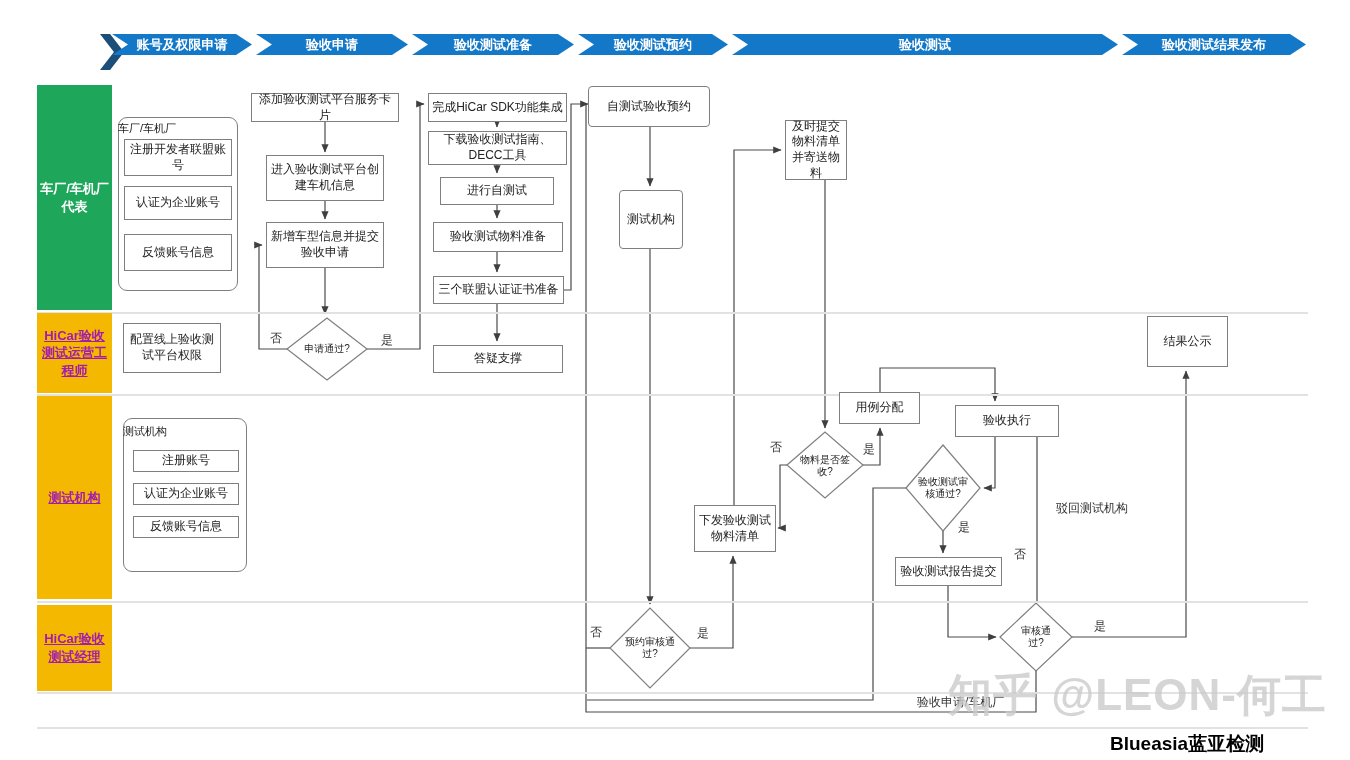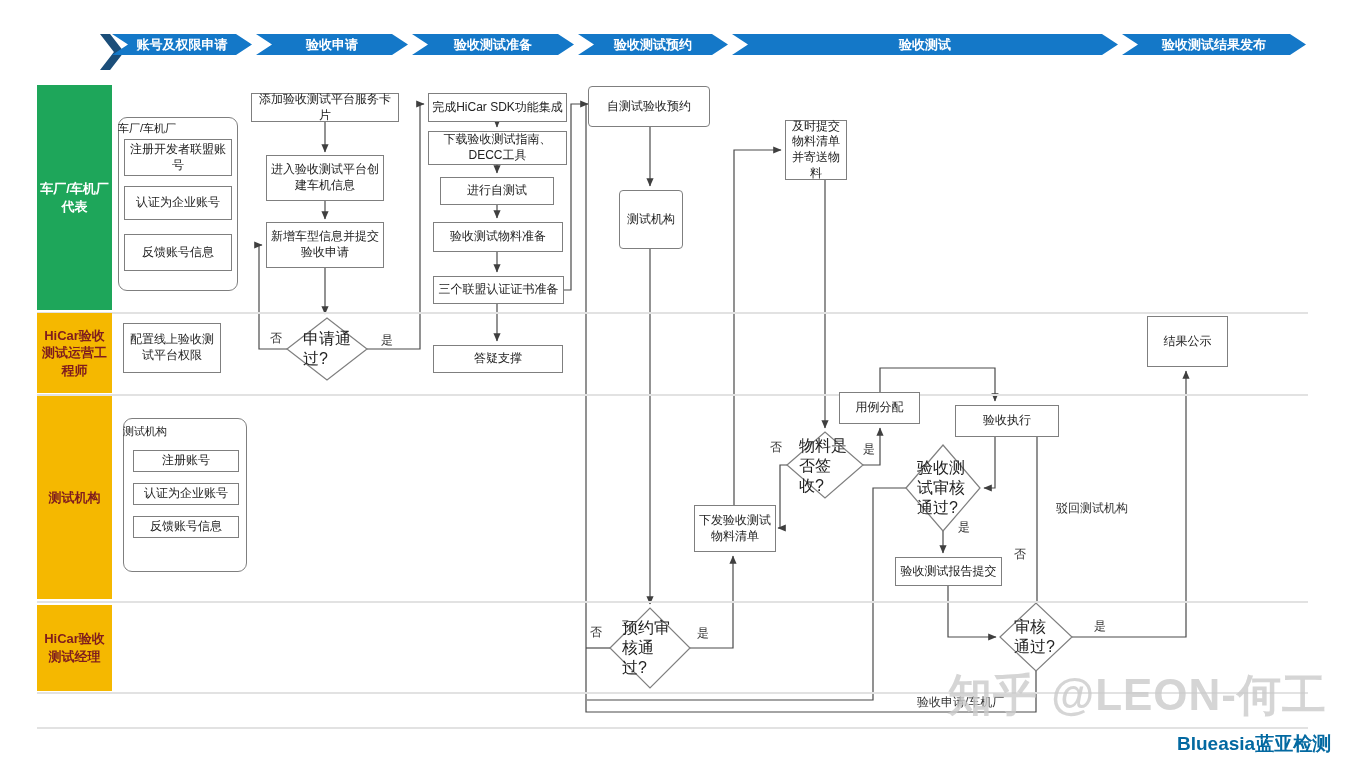--- a/index.html
+++ b/index.html
@@ -8,38 +8,38 @@
   
   .phase{position:absolute;top:34px;height:21px;background:#1478c8;color:#fff;
          display:flex;align-items:center;justify-content:center;font-size:13px;font-weight:bold;
          clip-path:polygon(0 0, calc(100% - 16px) 0, 100% 50%, calc(100% - 16px) 100%, 0 100%, 16px 50%);}
   .chev{position:absolute;top:34px;height:36px;width:24px;background:#1b4e79;
         clip-path:polygon(0 0, 42% 0, 100% 50%, 42% 100%, 0 100%, 58% 50%);}
   
   .lane{position:absolute;left:37px;width:75px;display:flex;align-items:center;justify-content:center;
         text-align:center;font-size:13px;font-weight:bold;padding:2px;box-sizing:border-box;line-height:1.35;}
   .lane.green{background:#1ea65a;color:#fff;}
-  .lane.orange{background:#f5b800;color:#7f1d1d;}
+  .lane.orange{background:#f5b800;color:#a21caf;text-decoration:underline;}
   .sep{position:absolute;left:37px;width:1271px;height:2px;background:#e2e2e2;}
   
   .box{position:absolute;background:#fff;border:1px solid #7f7f7f;box-sizing:border-box;
        display:flex;align-items:center;justify-content:center;text-align:center;
        font-size:12px;line-height:1.3;padding:1px 3px;}
   .round{border-radius:4px;}
   .grp{position:absolute;background:#fff;border:1px solid #7f7f7f;border-radius:9px;box-sizing:border-box;}
   .gtitle{position:absolute;text-align:left;font-size:11px;}
-  .dtext{position:absolute;display:flex;align-items:center;justify-content:center;text-align:left;
-         font-size:16px;line-height:1.25;}
+  .dtext{position:absolute;display:flex;align-items:center;justify-content:center;text-align:center;
+         font-size:10px;line-height:1.25;}
   .lbl{position:absolute;font-size:12px;color:#333;white-space:nowrap;}
   svg#flow{position:absolute;left:0;top:0;}
   
   .wm-zhihu{position:absolute;left:948px;top:666px;font-size:44px;font-weight:bold;
             color:#cbcbcb;opacity:.8;white-space:nowrap;letter-spacing:1px;}
-  .wm-blue{position:absolute;left:1177px;top:731px;font-size:19px;font-weight:bold;
-           color:#0369a1;white-space:nowrap;}
+  .wm-blue{position:absolute;left:1110px;top:731px;font-size:19px;font-weight:bold;
+           color:#000000;white-space:nowrap;}
 </style>
 </head>
 <body>
 
 <div id="stage">
 
   <svg id="flow" width="1350" height="760">
     <defs>
       <marker id="arr" markerWidth="9" markerHeight="8" refX="6.5" refY="3" orient="auto">
         <path d="M0,0 L7,3 L0,6 z" fill="#3f3f3f"></path>

